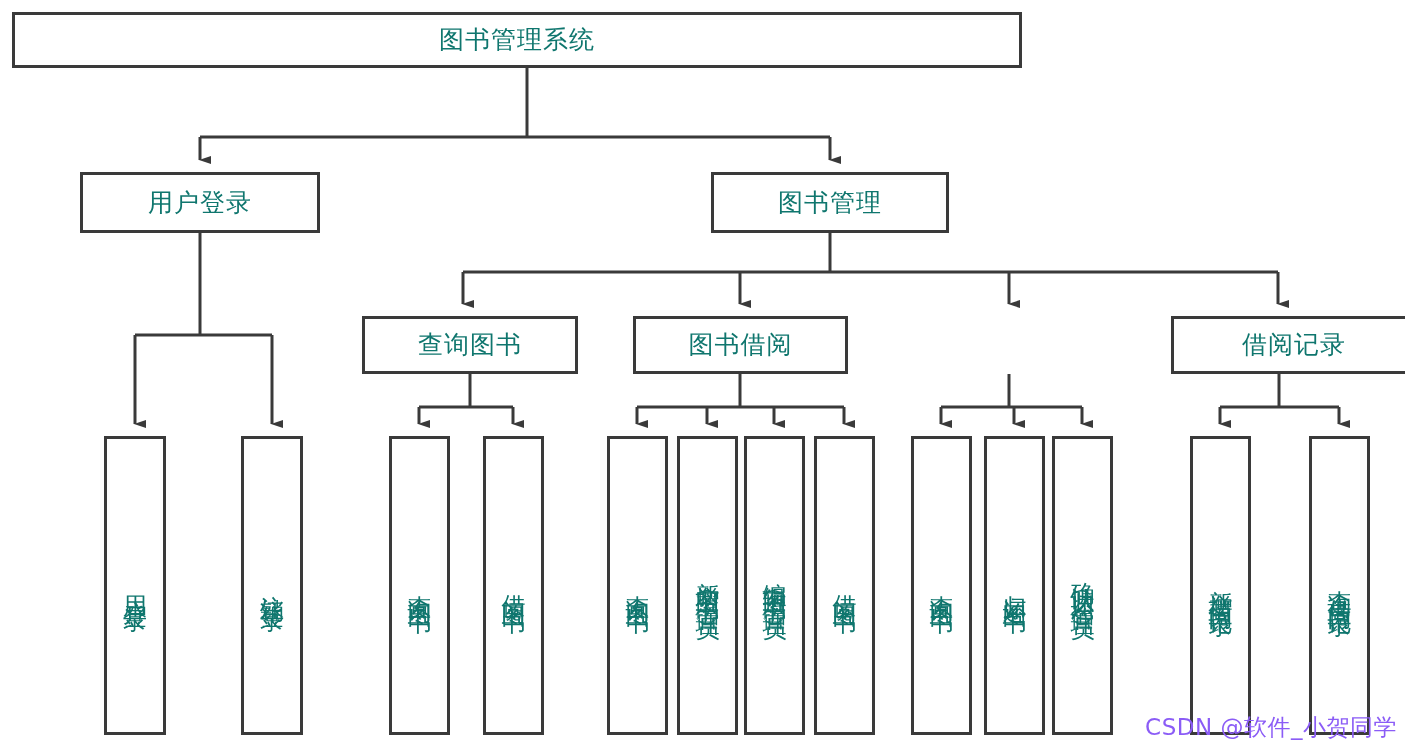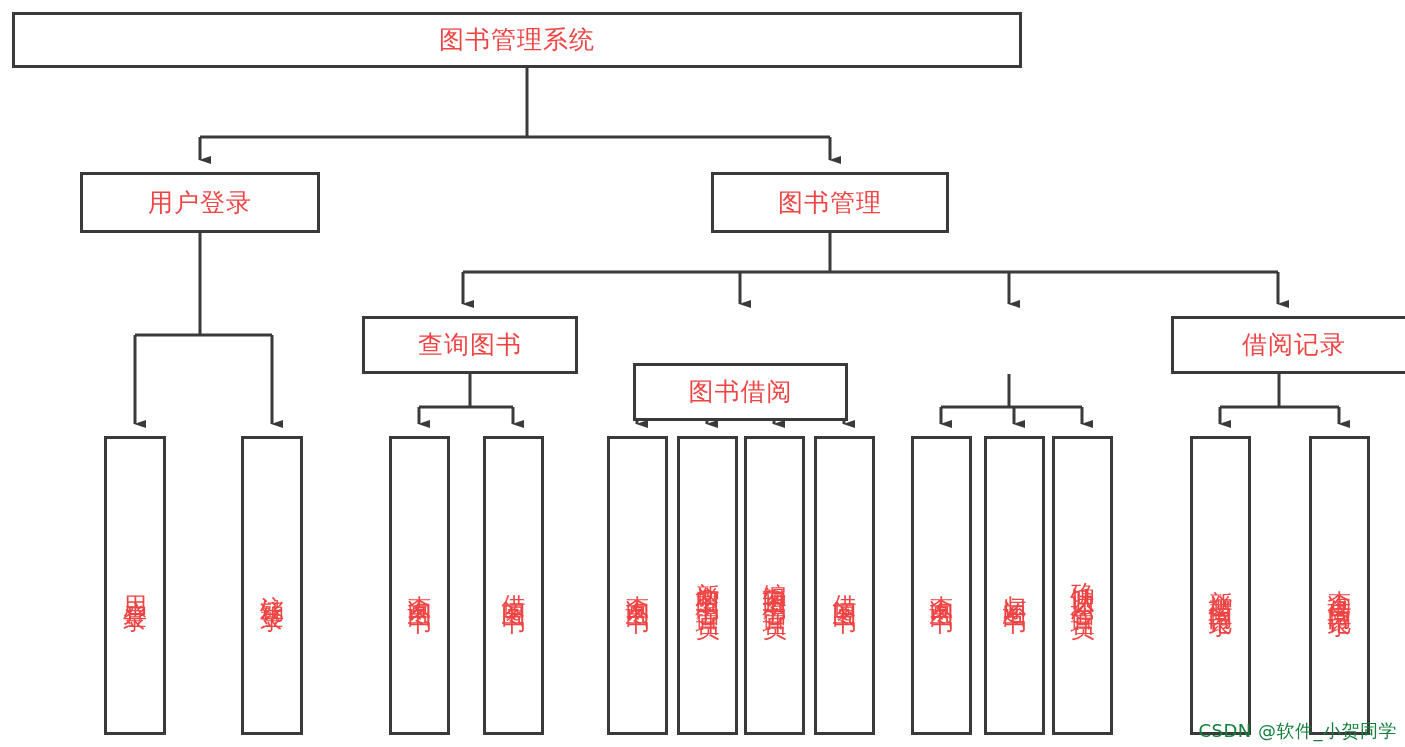--- a/index.html
+++ b/index.html
@@ -27,21 +27,21 @@
     pointer-events: none;
   }
   .node {
     position: absolute;
     box-sizing: border-box;
     background: #ffffff;
     border: 3px solid #3a3a3a;
     display: flex;
     align-items: center;
     justify-content: center;
-    color: #ef4444;
+    color: #0f766e;
   }
   .node-h {
     font-size: 25px;
     letter-spacing: 1px;
     line-height: 1.1;
     white-space: nowrap;
   }
   .node-v {
     font-size: 24px;
     writing-mode: vertical-rl;
@@ -55,22 +55,22 @@
   }
   .node-v .vlabel {
     writing-mode: vertical-rl;
     text-orientation: upright;
     display: block;
   }
   #watermark {
     position: absolute;
     right: 8px;
     bottom: 4px;
-    font-size: 18px;
-    color: #15803d;
+    font-size: 23px;
+    color: #8b5cf6;
     white-space: nowrap;
     letter-spacing: 0.5px;
   }
 </style>
 </head>
 <body>
 
 <div id="diagram-root">
 
   <svg id="edge-layer" viewBox="0 0 1405 747" width="1405" height="747" xmlns="http://www.w3.org/2000/svg">
@@ -130,21 +130,21 @@
   <div class="node node-h" style="left:80px; top:172px; width:240px; height:61px;">
     <span>用户登录</span>
   </div>
   <div class="node node-h" style="left:711px; top:172px; width:238px; height:61px;">
     <span>图书管理</span>
   </div>
 
   <div class="node node-h" style="left:362px; top:316px; width:216px; height:58px;">
     <span>查询图书</span>
   </div>
-  <div class="node node-h" style="left:633px; top:316px; width:215px; height:58px;margin-top:47px;">
+  <div class="node node-h" style="left:633px; top:316px; width:215px; height:58px;">
     <span>图书借阅</span>
   </div>
   <div class="node node-h" style="left:1171px; top:316px; width:246px; height:58px;text-align:center;">
     <span>借阅记录</span>
   </div>
 
   <div class="node node-v" style="left:104px; top:436px; width:62px; height:299px;">
     <span class="vlabel">用户登录</span>
   </div>
   <div class="node node-v" style="left:241px; top:436px; width:62px; height:299px;">

